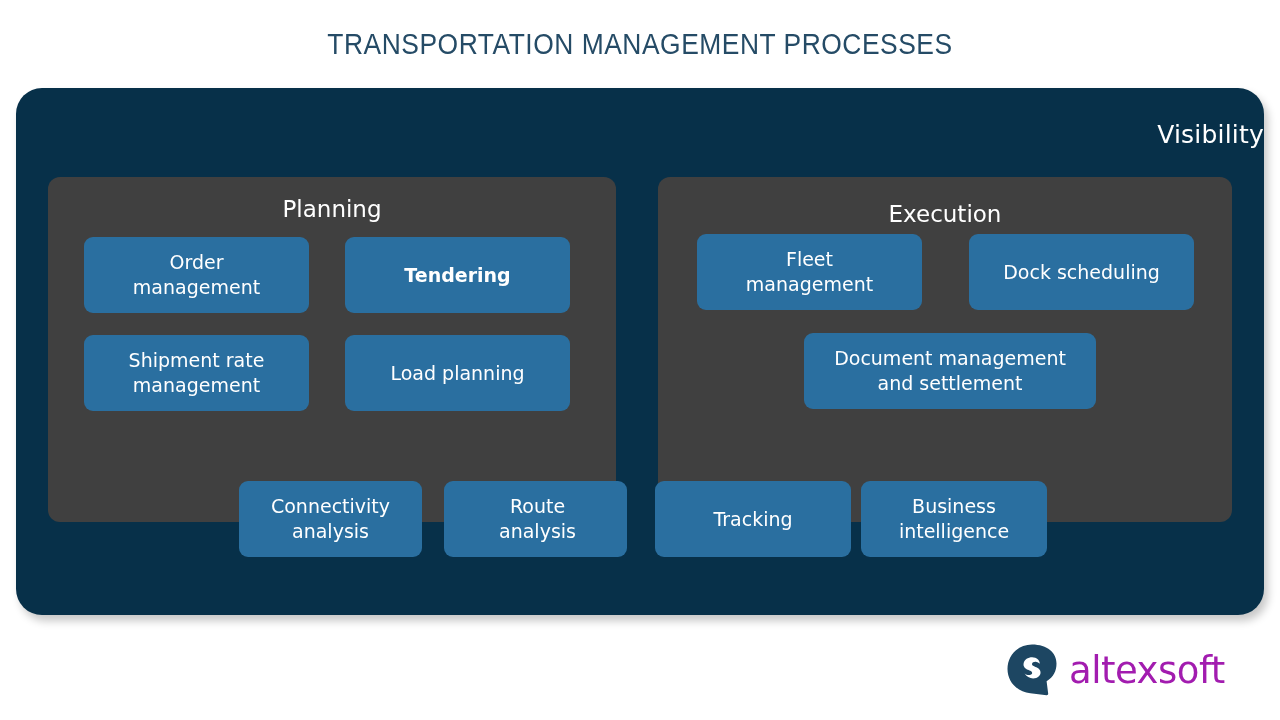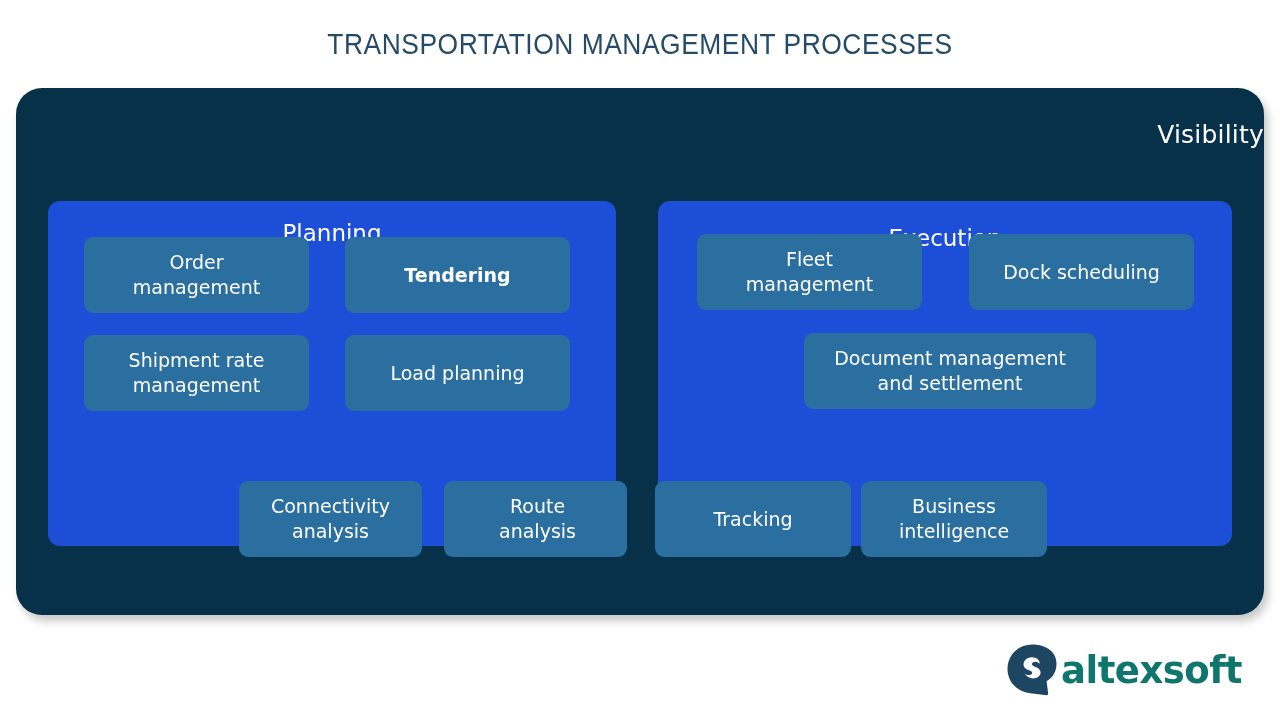--- a/index.html
+++ b/index.html
@@ -50,23 +50,22 @@
     width: 100%;
     text-align: right;
     color: #ffffff;
     font-size: 25px;
     font-weight: 400;
     letter-spacing: 0.2px;
   }
 
   .group-panel {
     position: absolute;
-    background: #1d4ed8;
+    background: #404040;
     border-radius: 12px;
-    margin-top: 24px;
   }
   #panel-planning {
     left: 32px;
     top: 89px;
     width: 568px;
     height: 345px;
   }
   #panel-execution {
     left: 642px;
     top: 89px;
@@ -129,25 +128,25 @@
     height: 60px;
     display: flex;
     align-items: center;
   }
   #logo-mark {
     width: 54px;
     height: 54px;
     flex: none;
   }
   #logo-wordmark {
-    margin-left: 2px;
+    margin-left: 10px;
     font-family: "DejaVu Sans", "Liberation Sans", sans-serif;
     font-size: 37px;
-    font-weight: 700;
-    color: #0f766e;
+    font-weight: 400;
+    color: #a21caf;
     letter-spacing: -0.5px;
     line-height: 1;
   }
 </style>
 </head>
 <body>
 
 <div id="page-title">TRANSPORTATION MANAGEMENT PROCESSES</div>
 
 <div id="main-container">

